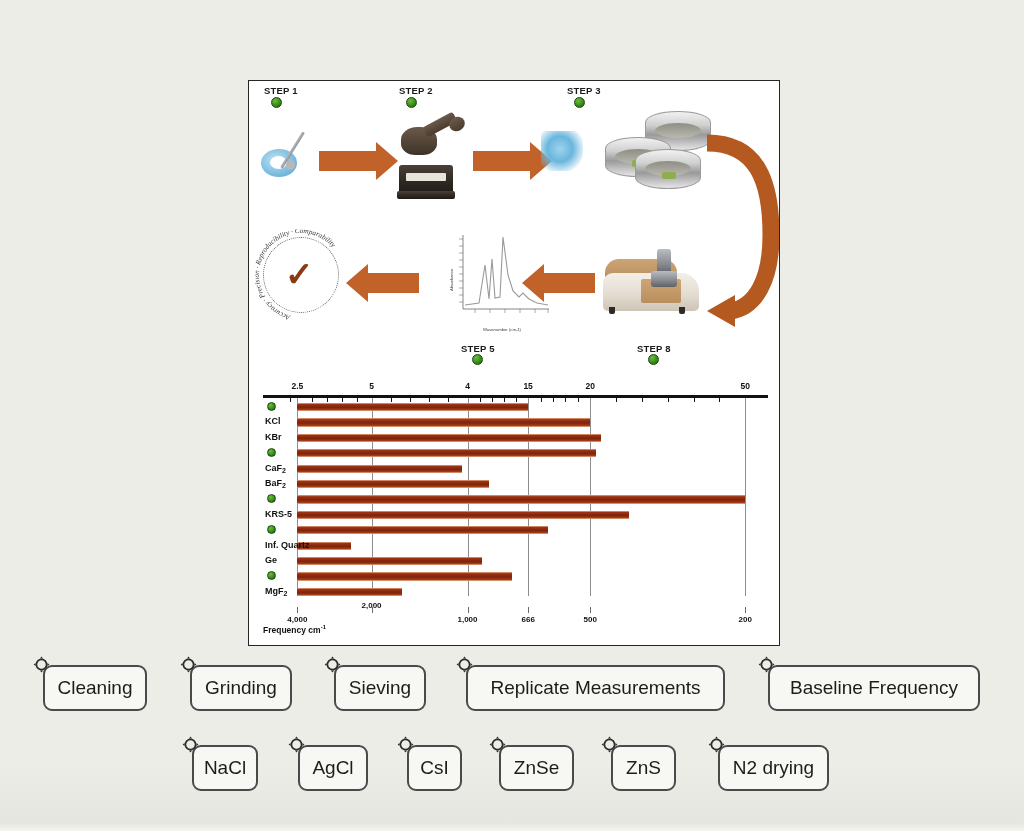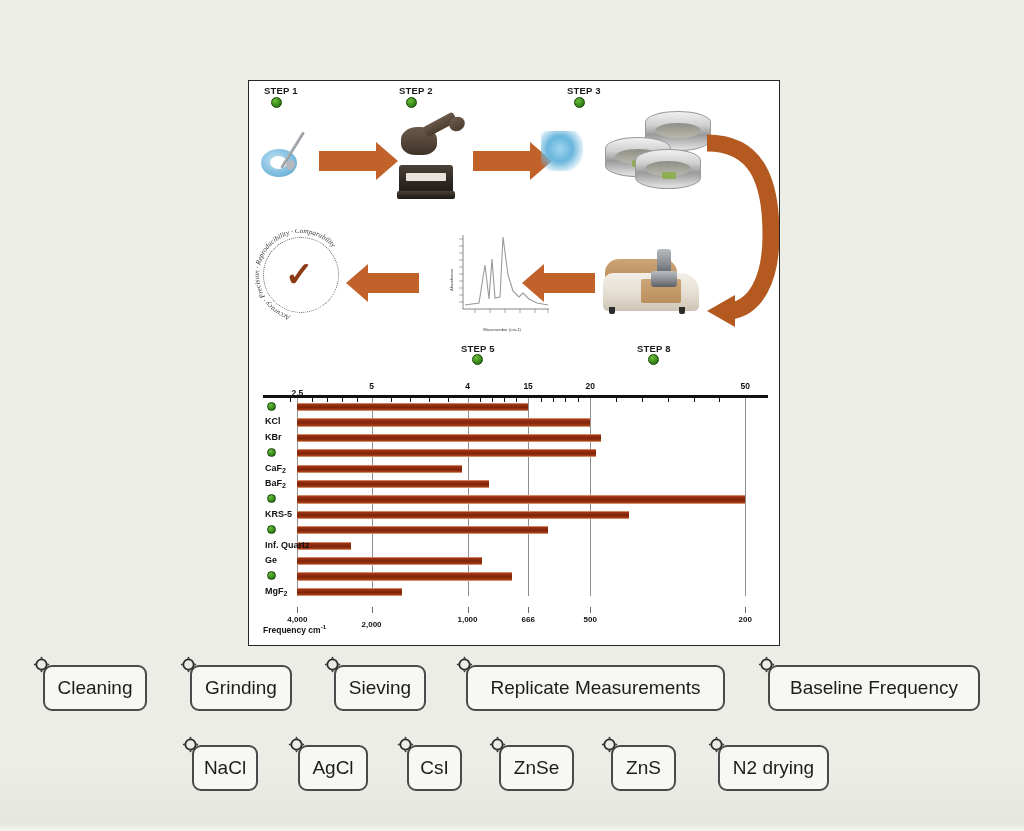--- a/index.html
+++ b/index.html
@@ -442,21 +442,21 @@
         </text>
       </svg>
       <div class="checkmark" style="left:36px; top:176px;">✓</div>
 
     </div>
 
     <div class="chart">
       <div class="chart-axis-top"></div>
       <div id="chart-ticks">
           <div class="tick major" style="left: 48.34px; top: 16px;"></div>
-          <div class="tick-label" style="left: 48.34px; top: 7px;">2.5</div>
+          <div class="tick-label" style="left: 48.34px; top: 0px;">2.5</div>
           <div class="tick major" style="left: 122.575px; top: 16px;"></div>
           <div class="tick-label" style="left: 122.575px; top: 0px;">5</div>
           <div class="tick major" style="left: 218.525px; top: 16px;"></div>
           <div class="tick-label" style="left: 218.525px; top: 0px;">4</div>
           <div class="tick major" style="left: 279.125px; top: 16px;"></div>
           <div class="tick-label" style="left: 279.125px; top: 0px;">15</div>
           <div class="tick major" style="left: 341.24px; top: 16px;"></div>
           <div class="tick-label" style="left: 341.24px; top: 0px;">20</div>
           <div class="tick major" style="left: 496.275px; top: 16px;"></div>
           <div class="tick-label" style="left: 496.275px; top: 0px;">50</div>
@@ -518,21 +518,21 @@
           <div class="row-dot" style="top: 144.2px;"></div>
           <div class="row-label" style="top: 158.6px;">Inf. Quartz</div>
           <div class="row-label" style="top: 174px;">Ge</div>
           <div class="row-dot" style="top: 190.4px;"></div>
           <div class="row-label" style="top: 204.8px;">MgF<span class="sub">2</span></div>
         </div>
       <div id="chart-bottom">
           <div class="bottom-tick" style="left: 48.34px; top: 226.2px;"></div>
           <div class="bottom-label" style="left: 48.34px; top: 234.2px;">4,000</div>
           <div class="bottom-tick" style="left: 122.575px; top: 226.2px;"></div>
-          <div class="bottom-label" style="left: 122.575px; top: 239px;">2,000</div>
+          <div class="bottom-label" style="left: 122.575px; top: 220px;">2,000</div>
           <div class="bottom-tick" style="left: 218.525px; top: 226.2px;"></div>
           <div class="bottom-label" style="left: 218.525px; top: 234.2px;">1,000</div>
           <div class="bottom-tick" style="left: 279.312px; top: 226.2px;"></div>
           <div class="bottom-label" style="left: 279.312px; top: 234.2px;">666</div>
           <div class="bottom-tick" style="left: 341.24px; top: 226.2px;"></div>
           <div class="bottom-label" style="left: 341.24px; top: 234.2px;">500</div>
           <div class="bottom-tick" style="left: 496.275px; top: 226.2px;"></div>
           <div class="bottom-label" style="left: 496.275px; top: 234.2px;">200</div>
         </div>
       <div class="freq-caption">Frequency cm<sup style="font-size:6px;">-1</sup></div>

